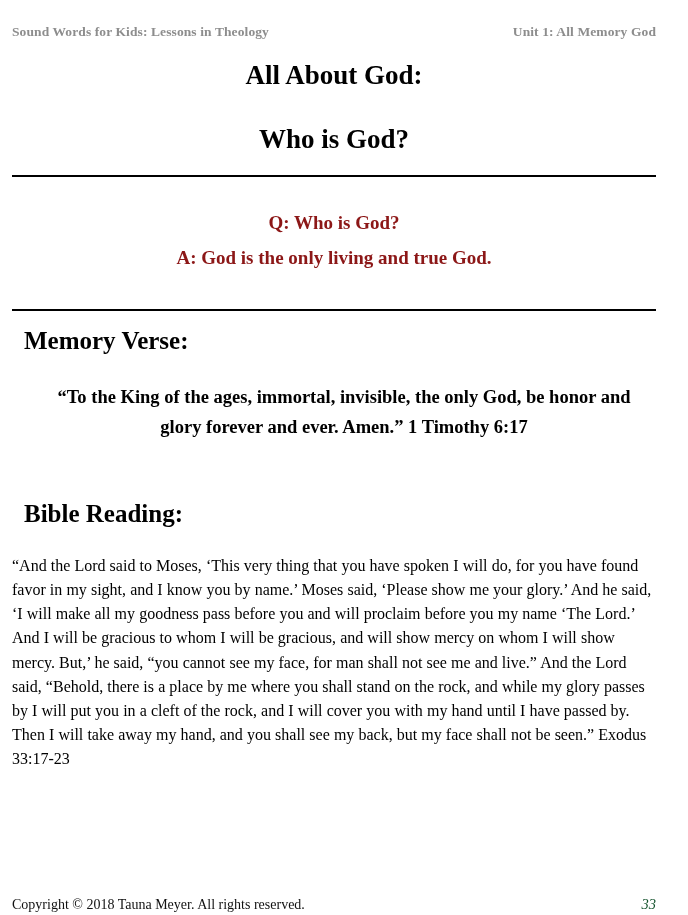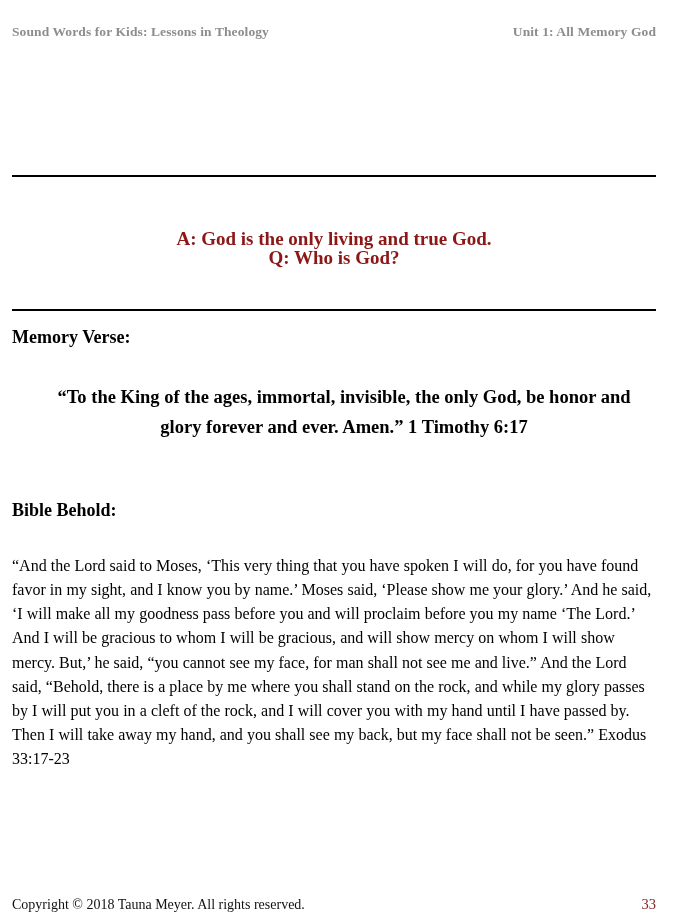--- a/index.html
+++ b/index.html
@@ -92,22 +92,22 @@
     line-height: 1.0;
     margin: 0;
   }
   .qa-line.answer {
     margin-top: 16px;
   }
 
   
   .section-heading {
     position: absolute;
-    left: 12px;
-    font-size: 18px;
+    left: 24px;
+    font-size: 25px;
     font-weight: bold;
     line-height: 1.0;
     margin: 0;
     white-space: nowrap;
   }
   .heading-memory { top: 308px; }
   .heading-reading { top: 481px; }
 
   
   .memory-verse {
@@ -146,48 +146,53 @@
     justify-content: space-between;
     align-items: center;
   }
   .footer-copyright {
     font-size: 14px;
     color: #111111;
     white-space: nowrap;
   }
   .footer-pagenum {
     font-size: 14.5px;
-    color: #7f1d1d;
+    color: #14532d;
+    font-style: italic;
   }
 </style>
 </head>
 <body>
 
 <div class="page">
 
   <div class="runhead">
     <span class="runhead-left">Sound Words for Kids: Lessons in Theology</span>
     <span class="runhead-right">Unit 1: All Memory God</span>
   </div>
 
+  <div class="title-block">
+    <h1 class="title-line-1">All About God:</h1>
+    <h2 class="title-line-2">Who is God?</h2>
+  </div>
 
   <hr class="rule rule-top">
 
   <div class="qa-block">
+    <p class="qa-line question">Q: Who is God?</p>
     <p class="qa-line answer">A: God is the only living and true God.</p>
-    <p class="qa-line question">Q: Who is God?</p>
   </div>
 
   <hr class="rule rule-bottom">
 
   <h3 class="section-heading heading-memory">Memory Verse:</h3>
 
   <p class="memory-verse">“To the King of the ages, immortal, invisible, the only God, be honor and glory forever and ever. Amen.” 1 Timothy 6:17</p>
 
-  <h3 class="section-heading heading-reading">Bible Behold:</h3>
+  <h3 class="section-heading heading-reading">Bible Reading:</h3>
 
   <p class="reading-body">“And the Lord said to Moses, ‘This very thing that you have spoken I will do, for you have found favor in my sight, and I know you by name.’ Moses said, ‘Please show me your glory.’ And he said, ‘I will make all my goodness pass before you and will proclaim before you my name ‘The Lord.’ And I will be gracious to whom I will be gracious, and will show mercy on whom I will show mercy. But,’ he said, “you cannot see my face, for man shall not see me and live.” And the Lord said, “Behold, there is a place by me where you shall stand on the rock, and while my glory passes by I will put you in a cleft of the rock, and I will cover you with my hand until I have passed by. Then I will take away my hand, and you shall see my back, but my face shall not be seen.” Exodus 33:17-23</p>
 
   <div class="footer">
     <span class="footer-copyright">Copyright © 2018 Tauna Meyer. All rights reserved.</span>
     <span class="footer-pagenum">33</span>
   </div>
 
 </div>
 

